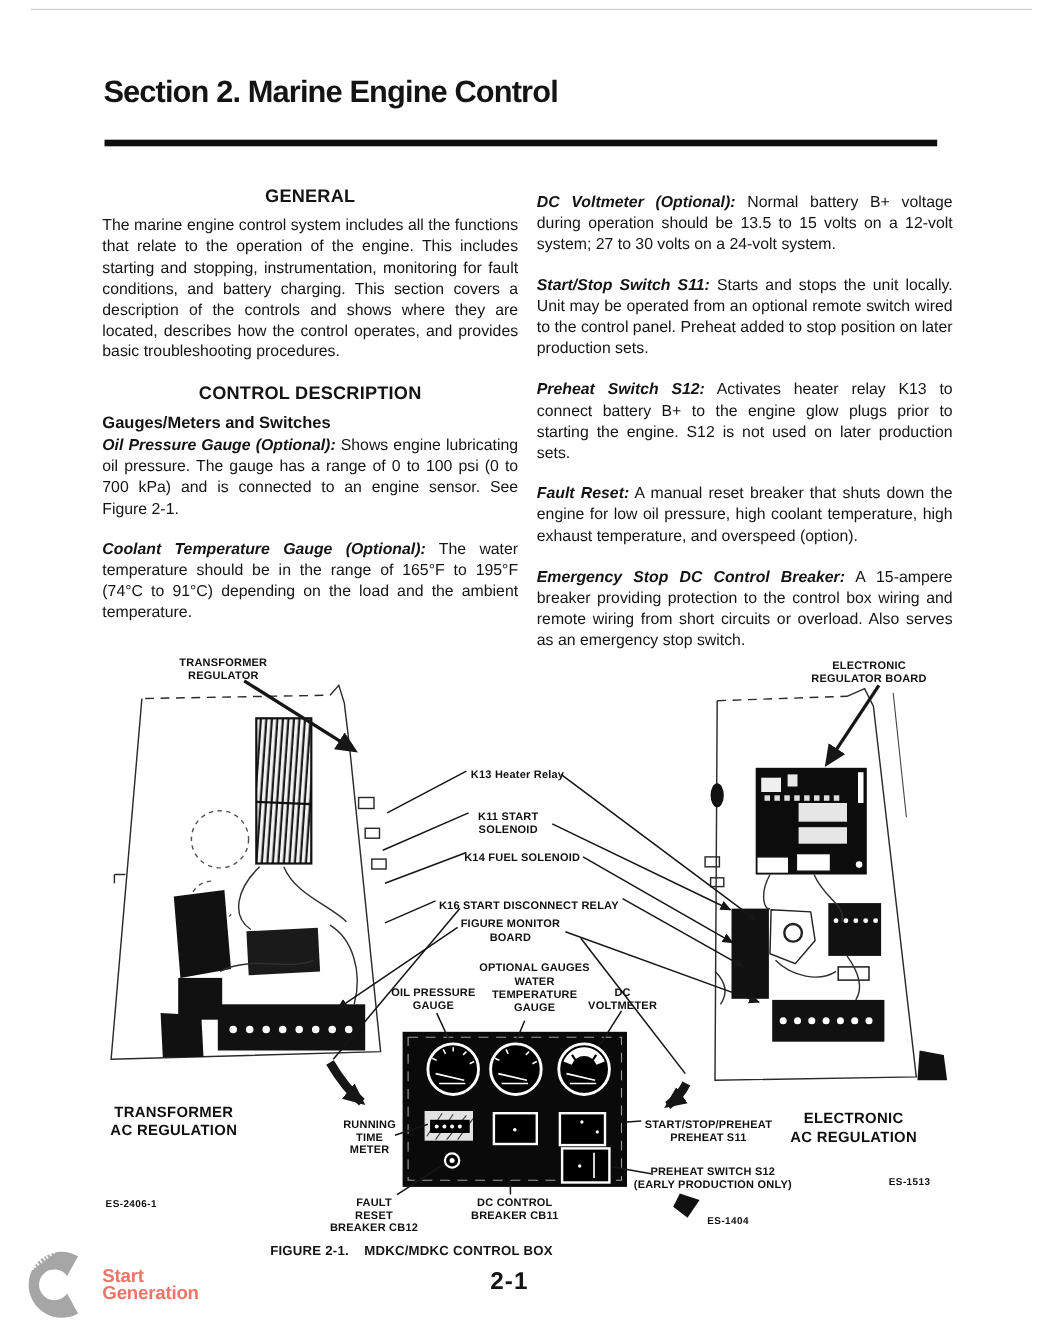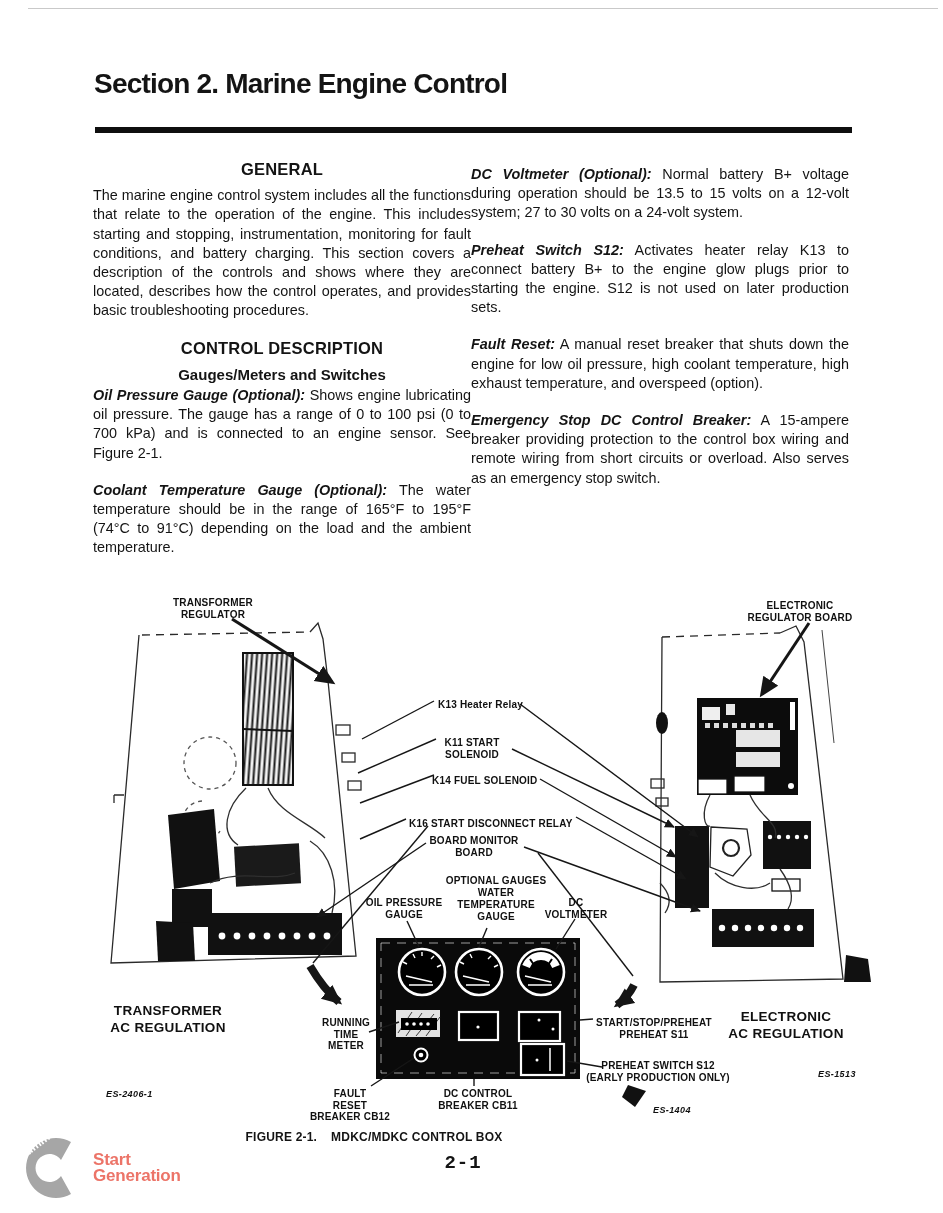--- a/index.html
+++ b/index.html
@@ -4,42 +4,42 @@
 <style>
   html,body{margin:0;padding:0;}
   body{
     width:943px;height:1213px;background:#ffffff;
     font-family:"Liberation Sans", sans-serif;color:#141414;
     position:relative;overflow:hidden;
   }
   .topline{position:absolute;left:28px;top:8px;width:910px;height:1px;background:#c9c9c9;}
   .title{position:absolute;left:94px;top:68px;font-size:28px;font-weight:bold;letter-spacing:-0.8px;white-space:nowrap;}
   .titlerule{position:absolute;left:95px;top:127px;width:757px;height:6px;background:#0f0f0f;}
-  .cols{position:absolute;left:93px;top:160px;width:773px;display:flex;}
+  .cols{position:absolute;left:93px;top:170px;width:773px;display:flex;gap:17px;}
   .col{width:378px;font-size:14.4px;line-height:19.2px;text-align:justify;}
   .col p{margin:0 0 18px 0;}
   .hd{font-weight:bold;text-align:center;font-size:16.5px;margin:0 0 7px 0;letter-spacing:.2px;}
   .hd2{font-weight:bold;text-align:center;font-size:16.5px;margin:2px 0 7px 0;letter-spacing:.2px;}
-  .sub{font-weight:bold;font-size:15px;margin:0 0 2px 0;text-align:center;}
+  .sub{font-weight:bold;font-size:15px;margin:0 0 2px 0;text-align:left;}
   .lead{font-weight:bold;font-style:italic;}
   .rcol{padding-top:5px;}
   
-  .fig{position:absolute;left:10px;top:583px;width:930px;height:560px;}
+  .fig{position:absolute;left:0;top:583px;width:930px;height:560px;}
   .fig svg{position:absolute;left:0;top:0;}
   .fl{position:absolute;font-size:10px;line-height:11.5px;font-weight:bold;letter-spacing:.2px;
       text-align:center;transform:translateX(-50%);white-space:nowrap;color:#101010;}
   .fl.lft{transform:none;text-align:left;}
   .fl.mixed{font-weight:600;}
   .fl.big{font-size:13.5px;line-height:17px;font-weight:800;letter-spacing:.3px;}
-  .fl.es{font-size:9px;font-weight:bold;transform:none;letter-spacing:.4px;font-style:italic;}
+  .fl.es{font-size:9px;font-weight:bold;transform:none;letter-spacing:.4px;}
   .caption{position:absolute;left:374px;top:1130px;transform:translateX(-50%);
       font-size:12px;font-weight:bold;white-space:nowrap;letter-spacing:.2px;}
   .caption .gap{display:inline-block;width:14px;}
   .pagenum{position:absolute;left:463px;top:1152px;transform:translateX(-50%);
-      font-size:19px;font-weight:bold;letter-spacing:1px;font-family:Liberation Mono, monospace;}
+      font-size:22px;font-weight:bold;letter-spacing:1px;}
   .logo{position:absolute;left:14px;top:1128px;width:240px;height:82px;}
   .logo .pg{position:absolute;left:79px;top:24px;font-size:17px;line-height:16px;
       font-weight:800;letter-spacing:-0.2px;}
 </style>
 </head>
 <body>
 
 <div class="page">
 
   <div class="topline"></div>
@@ -51,20 +51,21 @@
     <div class="col">
       <div class="hd">GENERAL</div>
       <p>The marine engine control system includes all the functions that relate to the operation of the engine. This includes starting and stopping, instrumentation, monitoring for fault conditions, and battery charging. This section covers a description of the controls and shows where they are located, describes how the control operates, and provides basic troubleshooting procedures.</p>
       <div class="hd2">CONTROL DESCRIPTION</div>
       <div class="sub">Gauges/Meters and Switches</div>
       <p><span class="lead">Oil Pressure Gauge (Optional):</span><span> Shows engine lubricating oil pressure. The gauge has a range of 0 to 100 psi (0 to 700 kPa) and is connected to an engine sensor. See Figure 2-1.</span></p>
       <p><span class="lead">Coolant Temperature Gauge (Optional):</span><span> The water temperature should be in the range of 165°F to 195°F (74°C to 91°C) depending on the load and the ambient temperature.</span></p>
     </div>
     <div class="col rcol">
       <p><span class="lead">DC Voltmeter (Optional):</span><span> Normal battery B+ voltage during operation should be 13.5 to 15 volts on a 12-volt system; 27 to 30 volts on a 24-volt system.</span></p>
+      <p><span class="lead">Start/Stop Switch S11:</span><span> Starts and stops the unit locally. Unit may be operated from an optional remote switch wired to the control panel. Preheat added to stop position on later production sets.</span></p>
       <p><span class="lead">Preheat Switch S12:</span><span> Activates heater relay K13 to connect battery B+ to the engine glow plugs prior to starting the engine. S12 is not used on later production sets.</span></p>
       <p><span class="lead">Fault Reset:</span><span> A manual reset breaker that shuts down the engine for low oil pressure, high coolant temperature, high exhaust temperature, and overspeed (option).</span></p>
       <p><span class="lead">Emergency Stop DC Control Breaker:</span><span> A 15-ampere breaker providing protection to the control box wiring and remote wiring from short circuits or overload. Also serves as an emergency stop switch.</span></p>
     </div>
   </div>
 
   <div class="fig">
     <svg width="943" height="560" viewBox="0 0 943 560">
       <defs>
         <pattern id="lam" width="5" height="8" patternUnits="userSpaceOnUse" patternTransform="rotate(4)">
@@ -267,21 +268,21 @@
       <div>K11 START</div>
       <div>SOLENOID</div>
     </div>
     <div class="fl lft" style="left:422px;top:192px;">
       <div>K14 FUEL SOLENOID</div>
     </div>
     <div class="fl lft" style="left:399px;top:235px;">
       <div>K16 START DISCONNECT RELAY</div>
     </div>
     <div class="fl" style="left:464px;top:252px;">
-      <div>BOARD MONITOR</div>
+      <div>FIGURE MONITOR</div>
       <div>BOARD</div>
     </div>
     <div class="fl" style="left:486px;top:292px;line-height:12px;">
       <div>OPTIONAL GAUGES</div>
       <div>WATER</div>
       <div>TEMPERATURE</div>
       <div>GAUGE</div>
     </div>
     <div class="fl" style="left:394px;top:314px;">
       <div>OIL PRESSURE</div>

